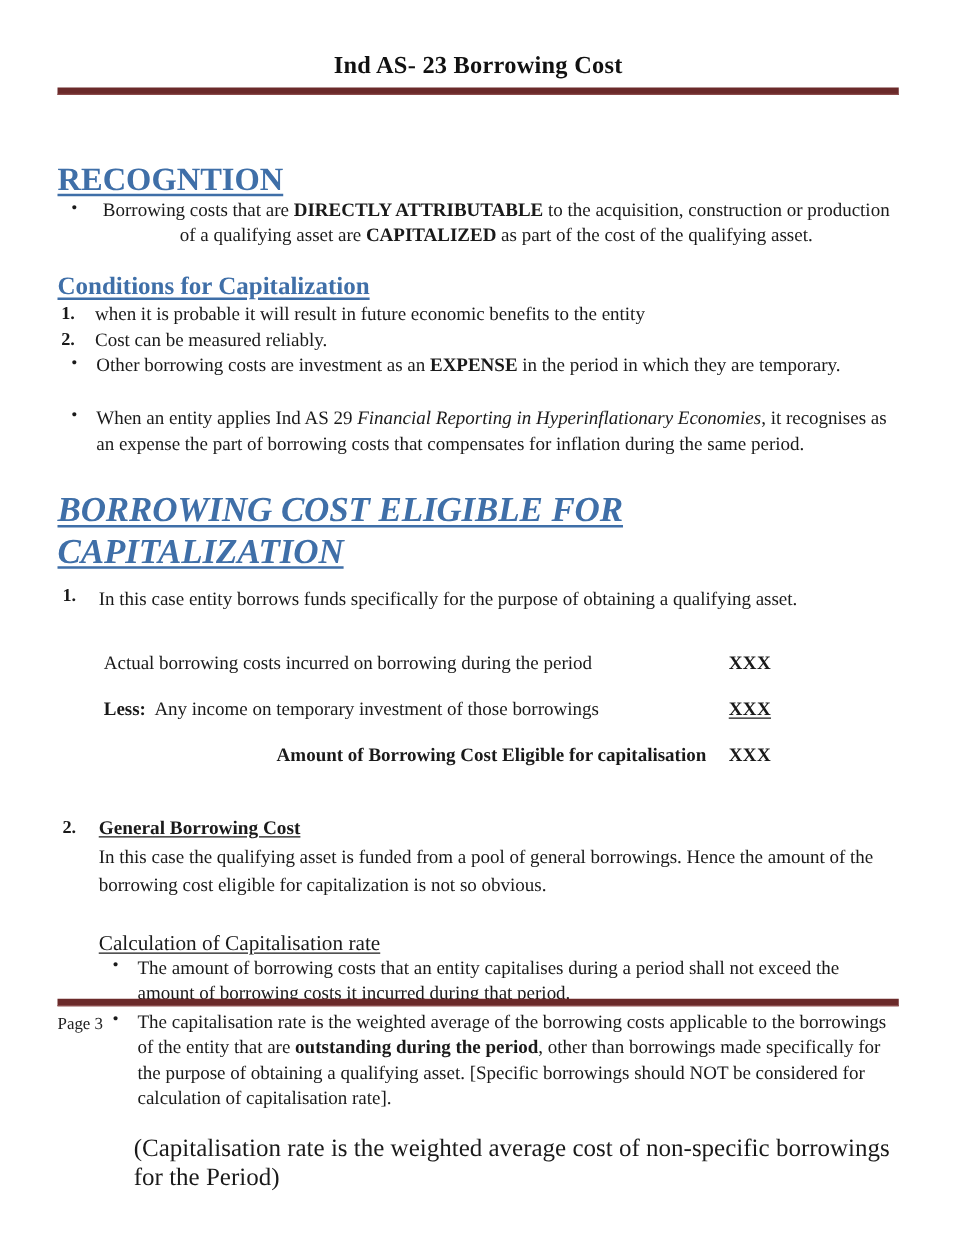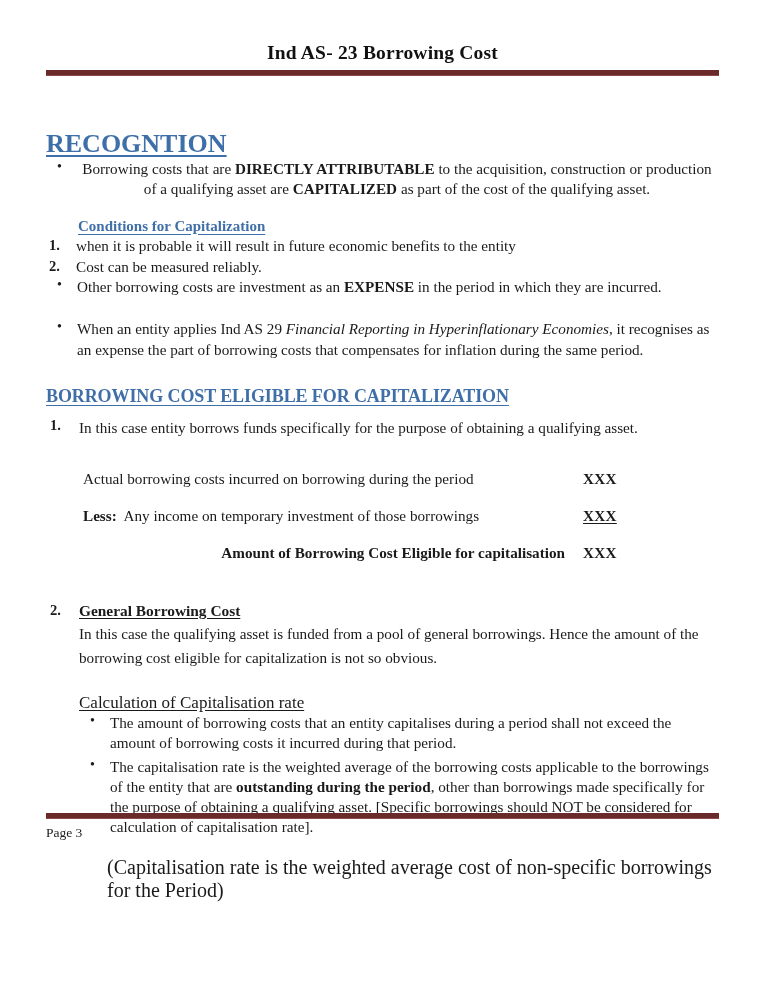--- a/index.html
+++ b/index.html
@@ -49,28 +49,28 @@
     text-decoration: underline;
     text-underline-offset: 3px;
     margin: 0;
     line-height: 1.2;
   }
   .h-recognition {
     font-size: 26px;
     padding-top: 52px;
   }
   .h-conditions {
-    font-size: 15px;
+    font-size: 20px;
     padding-top: 17px;
-    margin-left: 32px;
   }
   .h-eligible {
-    font-size: 18px;
+    font-size: 28px;
     padding-top: 26px;
     letter-spacing: -0.1px;
+    font-style: italic;
   }
 
   
   .para {
     font-size: 15.2px;
     line-height: 1.33;
     margin: 0;
   }
   b, strong { font-weight: 700; }
   i, em { font-style: italic; }
@@ -198,21 +198,21 @@
     margin-top: 19px;
     padding-left: 28px;
     font-size: 20px;
   }
 
   
   .footer {
     position: absolute;
     left: 46px;
     right: 46px;
-    bottom: 32px;
+    bottom: 46px;
   }
   .rule-bottom {
     height: 5px;
     background: #6b2a2a;
     border-bottom: 1px solid #8a4a4a;
   }
   .page-num {
     font-size: 13.5px;
     padding-top: 6px;
     color: #222;
@@ -242,21 +242,21 @@
     <li>
       <span>when it is probable it will result in future economic benefits to the entity</span>
     </li>
     <li>
       <span>Cost can be measured reliably.</span>
     </li>
   </ol>
 
   <ul class="bullets bl-expense">
     <li>
-      <span class="rich"><span>Other borrowing costs are investment as an </span><b>EXPENSE</b><span> in the period in which they are incurred.</span></span>
+      <span class="rich"><span>Other borrowing costs are investment as an </span><b>EXPENSE</b><span> in the period in which they are temporary.</span></span>
     </li>
     <li>
       <span class="rich"><span>When an entity applies Ind AS 29 </span><i>Financial Reporting in Hyperinflationary Economies</i><span>, it recognises as an expense the part of borrowing costs that compensates for inflation during the same period.</span></span>
     </li>
   </ul>
 
   <h2 class="h-major h-eligible">BORROWING COST ELIGIBLE FOR CAPITALIZATION</h2>
 
   <div class="sec-item">
     <span class="sec-num">1.</span>

